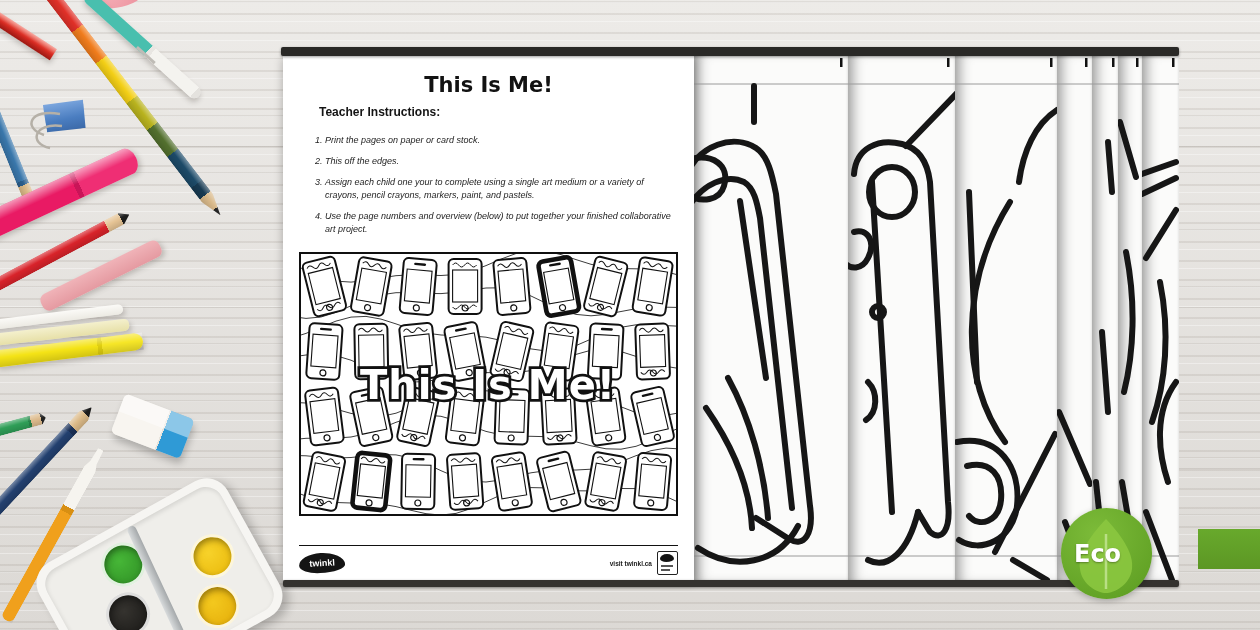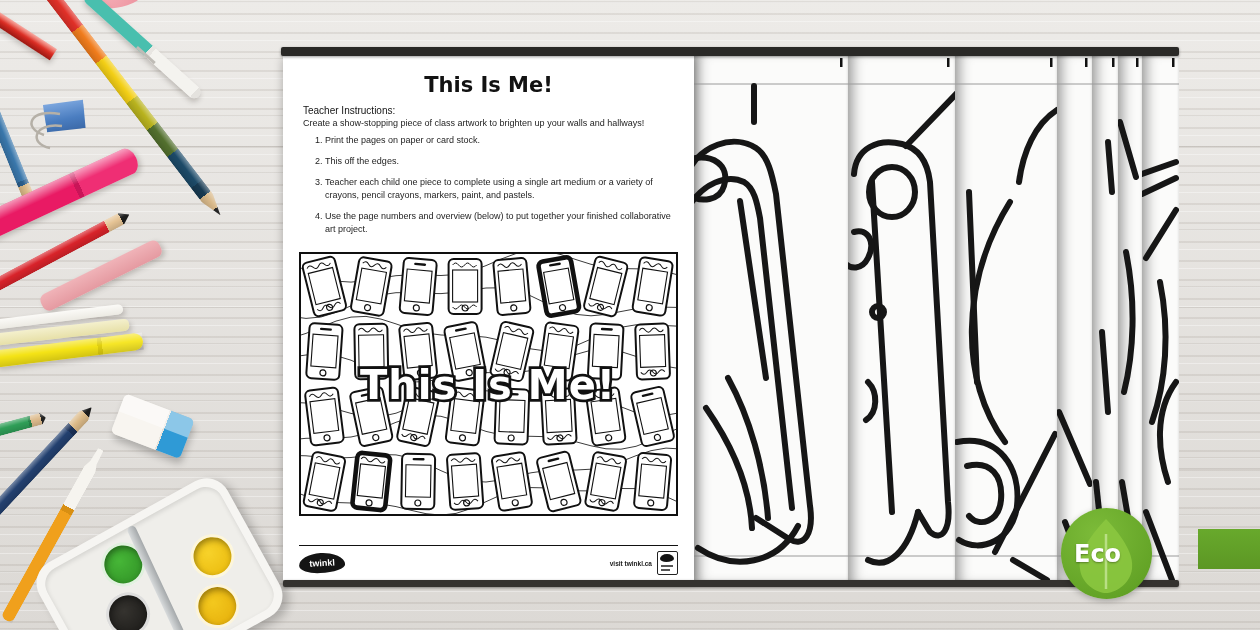--- a/index.html
+++ b/index.html
@@ -32,24 +32,24 @@
   .strip path,.strip ellipse,.strip circle{fill:none;stroke:#161616;stroke-width:6;stroke-linecap:round;}
   .frameline{stroke:#9a9a9a !important;stroke-width:1 !important;}
   .tick{fill:#111;stroke:none !important;}
   .mainpage{
     position:absolute;left:283px;top:56px;width:411px;height:524px;background:#ffffff;z-index:18;
     box-shadow:0 2px 9px rgba(0,0,0,.28);
   }
   .edgeband{position:absolute;background:#2a2927;z-index:19;border-radius:2px;box-shadow:0 1px 3px rgba(0,0,0,.4);}
   
   .pg-title{position:absolute;top:17px;left:0;right:0;text-align:center;font-family:"DejaVu Sans",sans-serif;font-weight:bold;font-size:21px;color:#121212;}
-  .pg-head{position:absolute;top:49px;left:20px;font-size:10px;font-weight:normal;color:#141414;}
+  .pg-head{position:absolute;top:49px;left:36px;font-size:12px;font-weight:bold;color:#141414;}
   .pg-intro{position:absolute;top:62px;left:20px;right:14px;font-size:9px;color:#1d1d1d;}
   .pg-steps{position:absolute;top:78px;left:22px;right:15px;margin:0;padding:0 0 0 20px;font-size:9px;color:#1d1d1d;}
-  .pg-steps li{margin:0 0 8px 0;line-height:1.45;}
+  .pg-steps li{margin:0 0 8px 0;line-height:1.45;font-style:italic;}
   .preview{position:absolute;left:16px;top:196px;width:375px;height:260px;border:2px solid #101010;background:#fff;}
   .preview svg{display:block;width:100%;height:100%;}
   .pv-wave{fill:none;stroke:#3c3c3c;stroke-width:1;}
   .pv-ph{fill:#ffffff;stroke:#111;stroke-width:2;}
   .pv-ph.dark{stroke-width:4.6;}
   .pv-scr{fill:#ffffff;stroke:#111;stroke-width:1.1;}
   .pv-sq{fill:none;stroke:#111;stroke-width:1;}
   .pv-hb{fill:none;stroke:#111;stroke-width:1.2;}
   .pv-spk{fill:#111;stroke:none;}
   .pv-bubble{font-family:"DejaVu Sans",sans-serif;font-weight:bold;font-size:40px;fill:#ffffff;stroke:#111;stroke-width:5.5px;paint-order:stroke;letter-spacing:1px;}
@@ -229,25 +229,24 @@
     <path d="M46 145 L72 322"></path>
     <path d="M34 322 C56 362,70 412,74 462"></path>
     <path d="M12 352 C40 392,56 432,58 472"></path>
     <path d="M4 492 C40 516,84 508,104 470"></path>
   </svg>
 </div>
 
 <div class="mainpage">
   <div class="pg-title">This Is Me!</div>
   <div class="pg-head">Teacher Instructions:</div>
-  <div class="pg-intro">Create a show-stopping piece of class artwork to brighten up your walls and hallways!</div>
   <ol class="pg-steps">
     <li>Print the pages on paper or card stock.</li>
     <li>This off the edges.</li>
-    <li>Teacher each child one piece to complete using a single art medium or a variety of crayons, pencil crayons, markers, paint, and pastels.</li>
+    <li>Assign each child one your to complete using a single art medium or a variety of crayons, pencil crayons, markers, paint, and pastels.</li>
     <li>Use the page numbers and overview (below) to put together your finished collaborative art project.</li>
   </ol>
   <div class="preview">
     <svg id="preview-svg" viewBox="0 0 375 260">
         <path class="pv-wave" d="M-10 9.2 L 5 16.4 L 20 23.0 L 35 27.1 L 50 28.1 L 65 26.6 L 80 23.9 L 95 21.7 L 110 20.8 L 125 21.1 L 140 21.5 L 155 20.5 L 170 17.2 L 185 11.6 L 200 5.1 L 215 -0.5 L 230 -3.5 L 245 -2.9 L 260 0.6 L 275 5.6 L 290 10.3 L 305 13.4 L 320 14.6 L 335 14.8 L 350 15.5 L 365 17.8 L 380 21.7"></path>
         <path class="pv-wave" d="M-10 62.5 L 5 64.4 L 20 63.0 L 35 58.3 L 50 51.8 L 65 45.4 L 80 40.8 L 95 38.7 L 110 38.7 L 125 39.4 L 140 39.6 L 155 38.3 L 170 36.0 L 185 34.0 L 200 33.8 L 215 36.5 L 230 42.0 L 245 49.2 L 260 55.9 L 275 60.4 L 290 61.8 L 305 60.4 L 320 57.5 L 335 54.7 L 350 53.3 L 365 53.2 L 380 53.5"></path>
         <path class="pv-wave" d="M-10 84.1 L 5 79.4 L 20 73.1 L 35 67.1 L 50 63.1 L 65 62.4 L 80 65.1 L 95 69.9 L 110 75.1 L 125 79.0 L 140 81.0 L 155 81.5 L 170 81.8 L 185 83.2 L 200 86.4 L 215 90.7 L 230 94.9 L 245 97.0 L 260 96.0 L 275 91.6 L 290 85.1 L 305 78.4 L 320 73.3 L 335 70.8 L 350 70.7 L 365 71.6 L 380 72.3"></path>
         <path class="pv-wave" d="M-10 103.1 L 5 101.0 L 20 100.1 L 35 101.7 L 50 106.2 L 65 112.9 L 80 120.0 L 95 125.5 L 110 128.1 L 125 127.5 L 140 124.8 L 155 121.6 L 170 119.3 L 185 118.6 L 200 118.8 L 215 118.6 L 230 116.6 L 245 112.4 L 260 106.5 L 275 100.4 L 290 96.2 L 305 95.2 L 320 97.6 L 335 102.4 L 350 107.9 L 365 112.4 L 380 114.8"></path>
         <path class="pv-wave" d="M-10 148.3 L 5 149.0 L 20 151.3 L 35 155.2 L 50 159.4 L 65 162.4 L 80 162.5 L 95 159.2 L 110 153.3 L 125 146.3 L 140 140.4 L 155 136.8 L 170 135.9 L 185 136.8 L 200 137.9 L 215 138.0 L 230 136.8 L 245 134.9 L 260 133.9 L 275 135.1 L 290 139.2 L 305 145.7 L 320 152.8 L 335 158.6 L 350 161.5 L 365 161.2 L 380 158.5"></path>
         <path class="pv-wave" d="M-10 185.8 L 5 184.3 L 20 184.1 L 35 184.1 L 50 183.0 L 65 179.7 L 80 174.4 L 95 168.3 L 110 163.3 L 125 161.1 L 140 162.3 L 155 166.6 L 170 172.2 L 185 177.4 L 200 180.8 L 215 182.2 L 230 182.3 L 245 182.7 L 260 184.5 L 275 187.8 L 290 191.8 L 305 194.8 L 320 195.2 L 335 192.3 L 350 186.6 L 365 179.5 L 380 173.2"></path>

